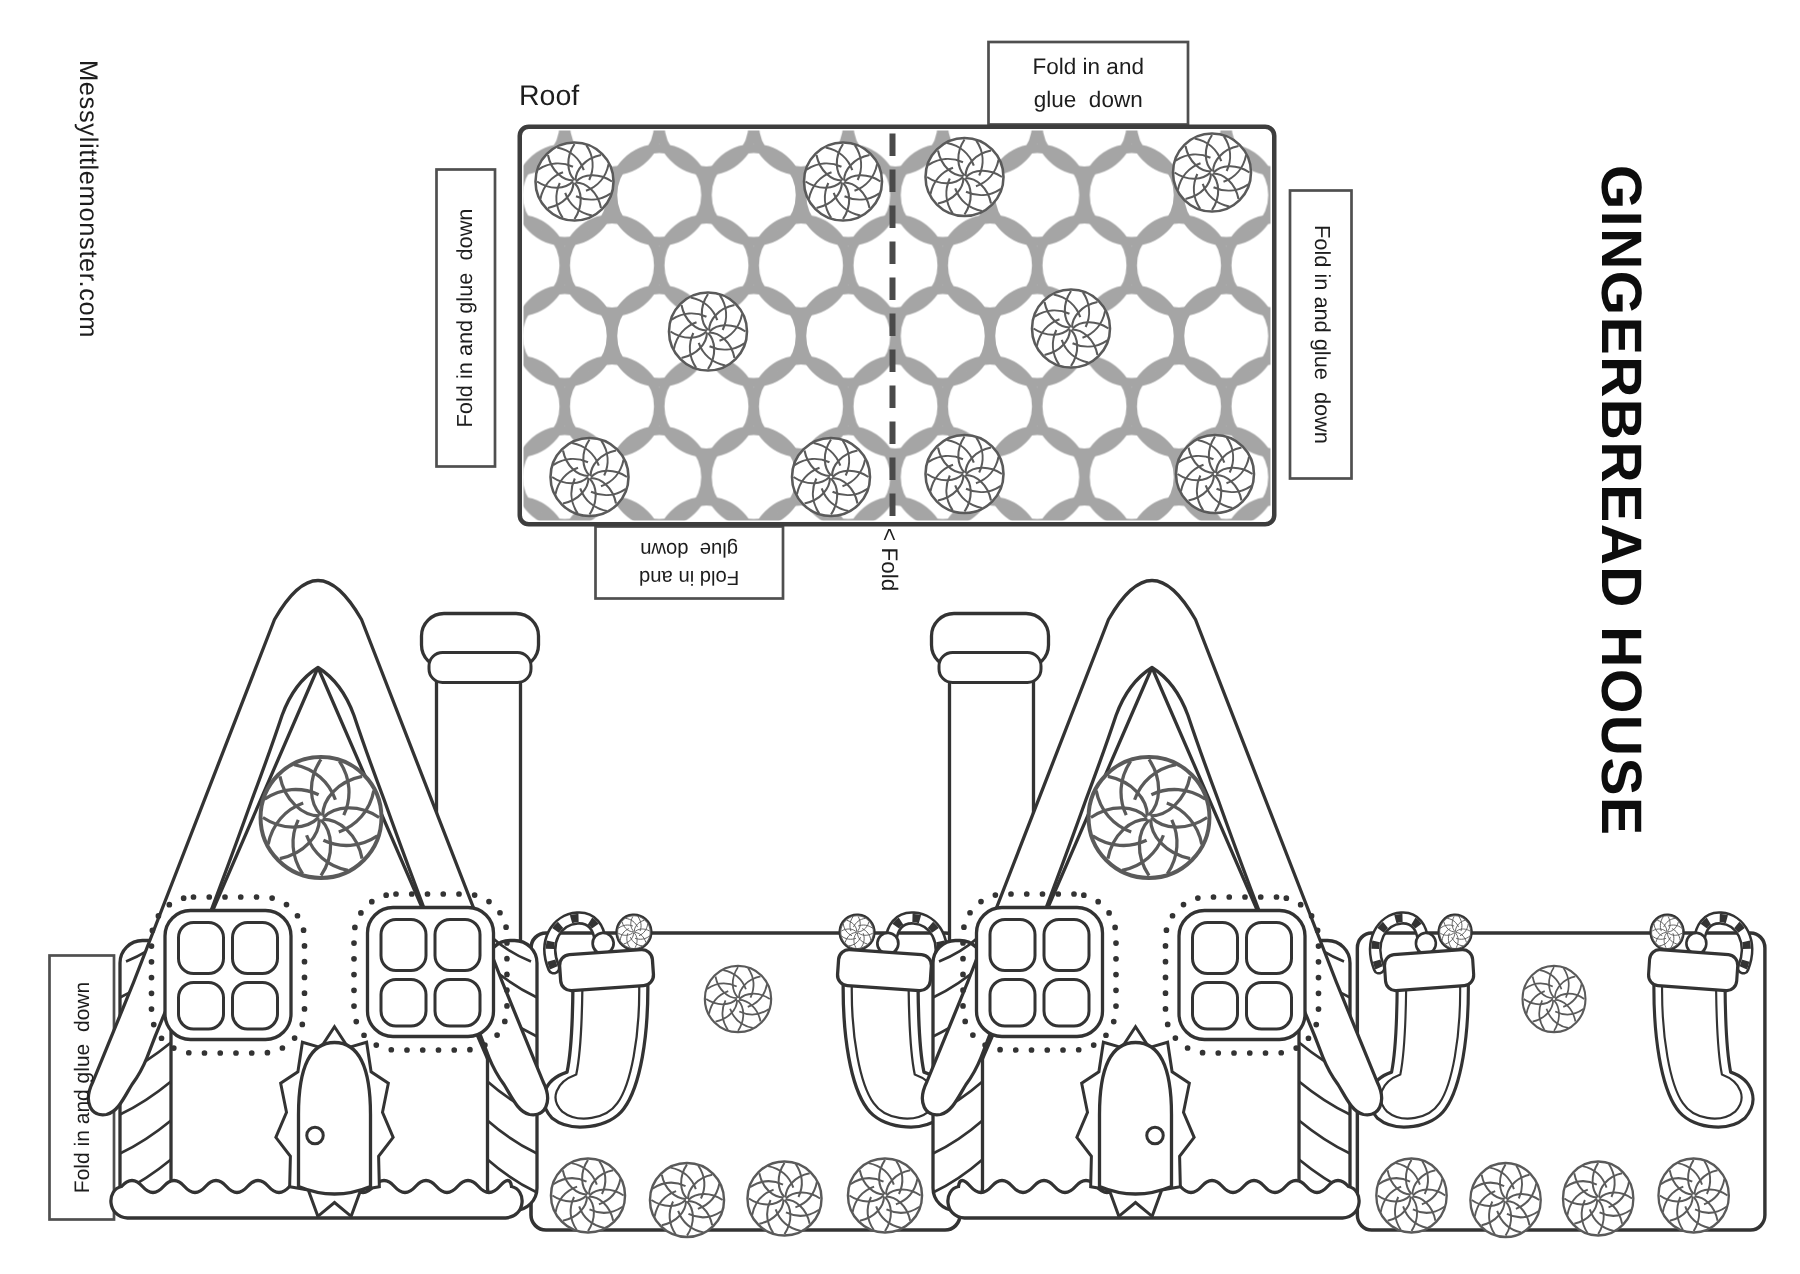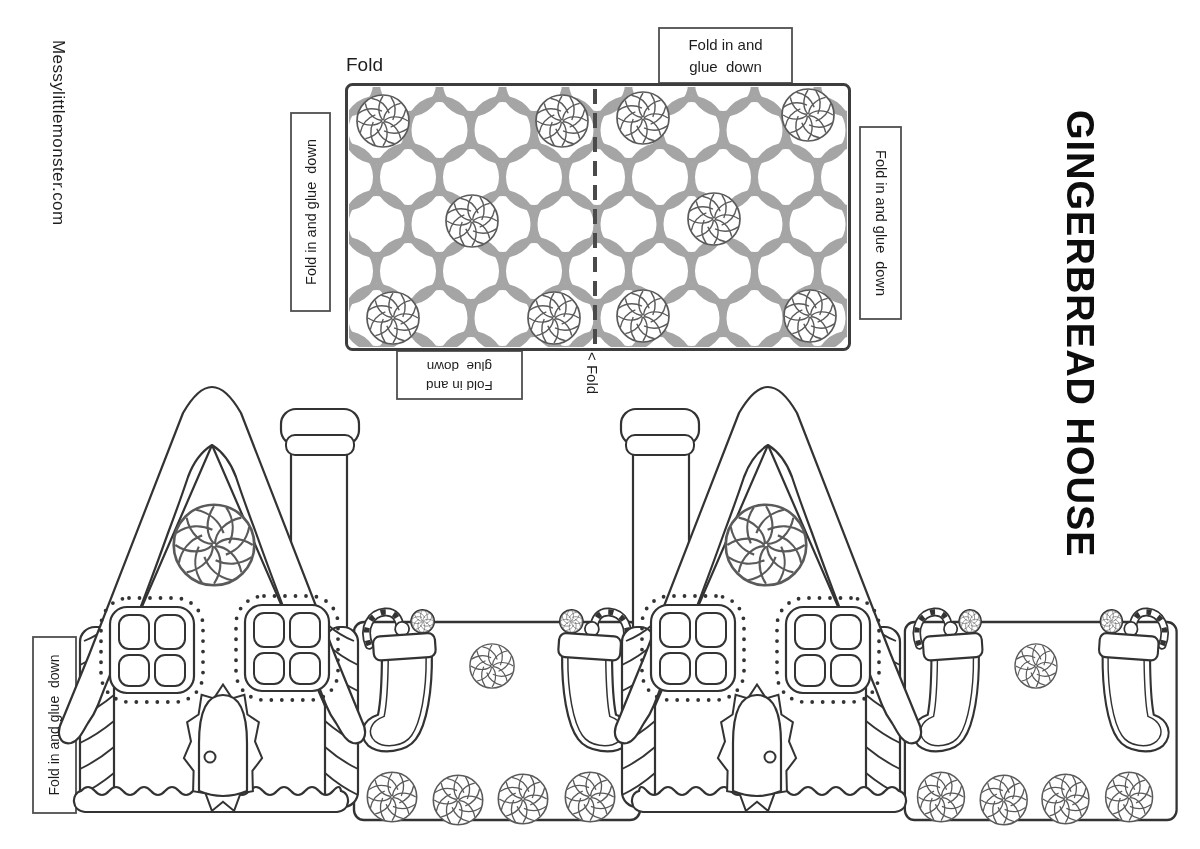--- a/index.html
+++ b/index.html
@@ -186,21 +186,21 @@
     <use href="#wall-art" transform="translate(903,620) scale(0.95,1)"></use>
 
     <use href="#house-art" transform="translate(55,383)"></use>
     <use href="#house-art" transform="translate(925,383) scale(-1,1)"></use>
   </svg>
 
   <div class="lbl watermark rot90-origin">Messylittlemonster.com</div>
 
   <div class="lbl title rot90-origin">GINGERBREAD HOUSE</div>
 
-  <div class="lbl roof-word">Fold</div>
+  <div class="lbl roof-word">Roof</div>
 
   <div class="lbl tab-top">
     <span class="pre">Fold in and</span>
     <span class="pre">glue  down</span>
   </div>
 
   <div class="lbl tab-roof-left">
     <span class="pre">Fold in and glue  down</span>
   </div>
 

